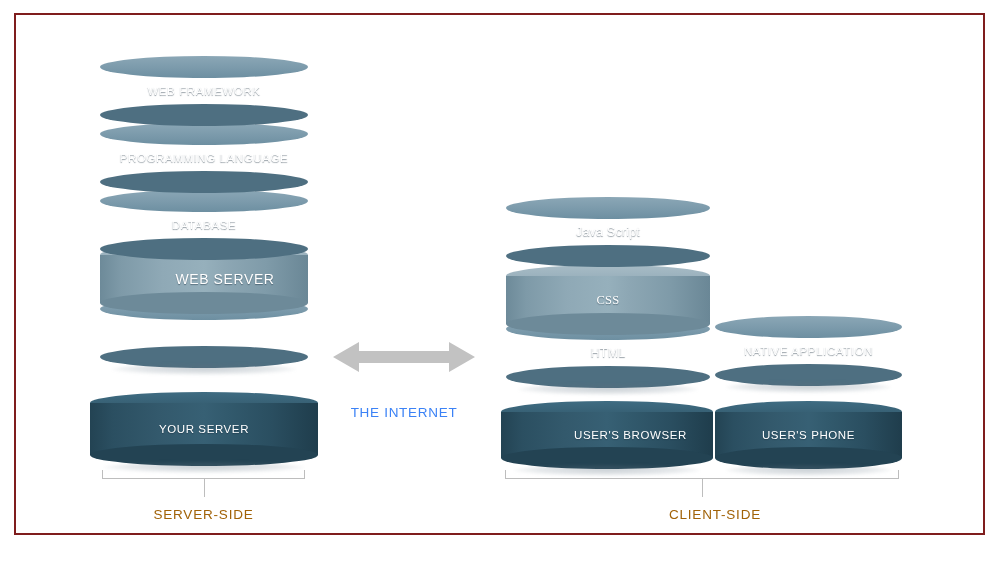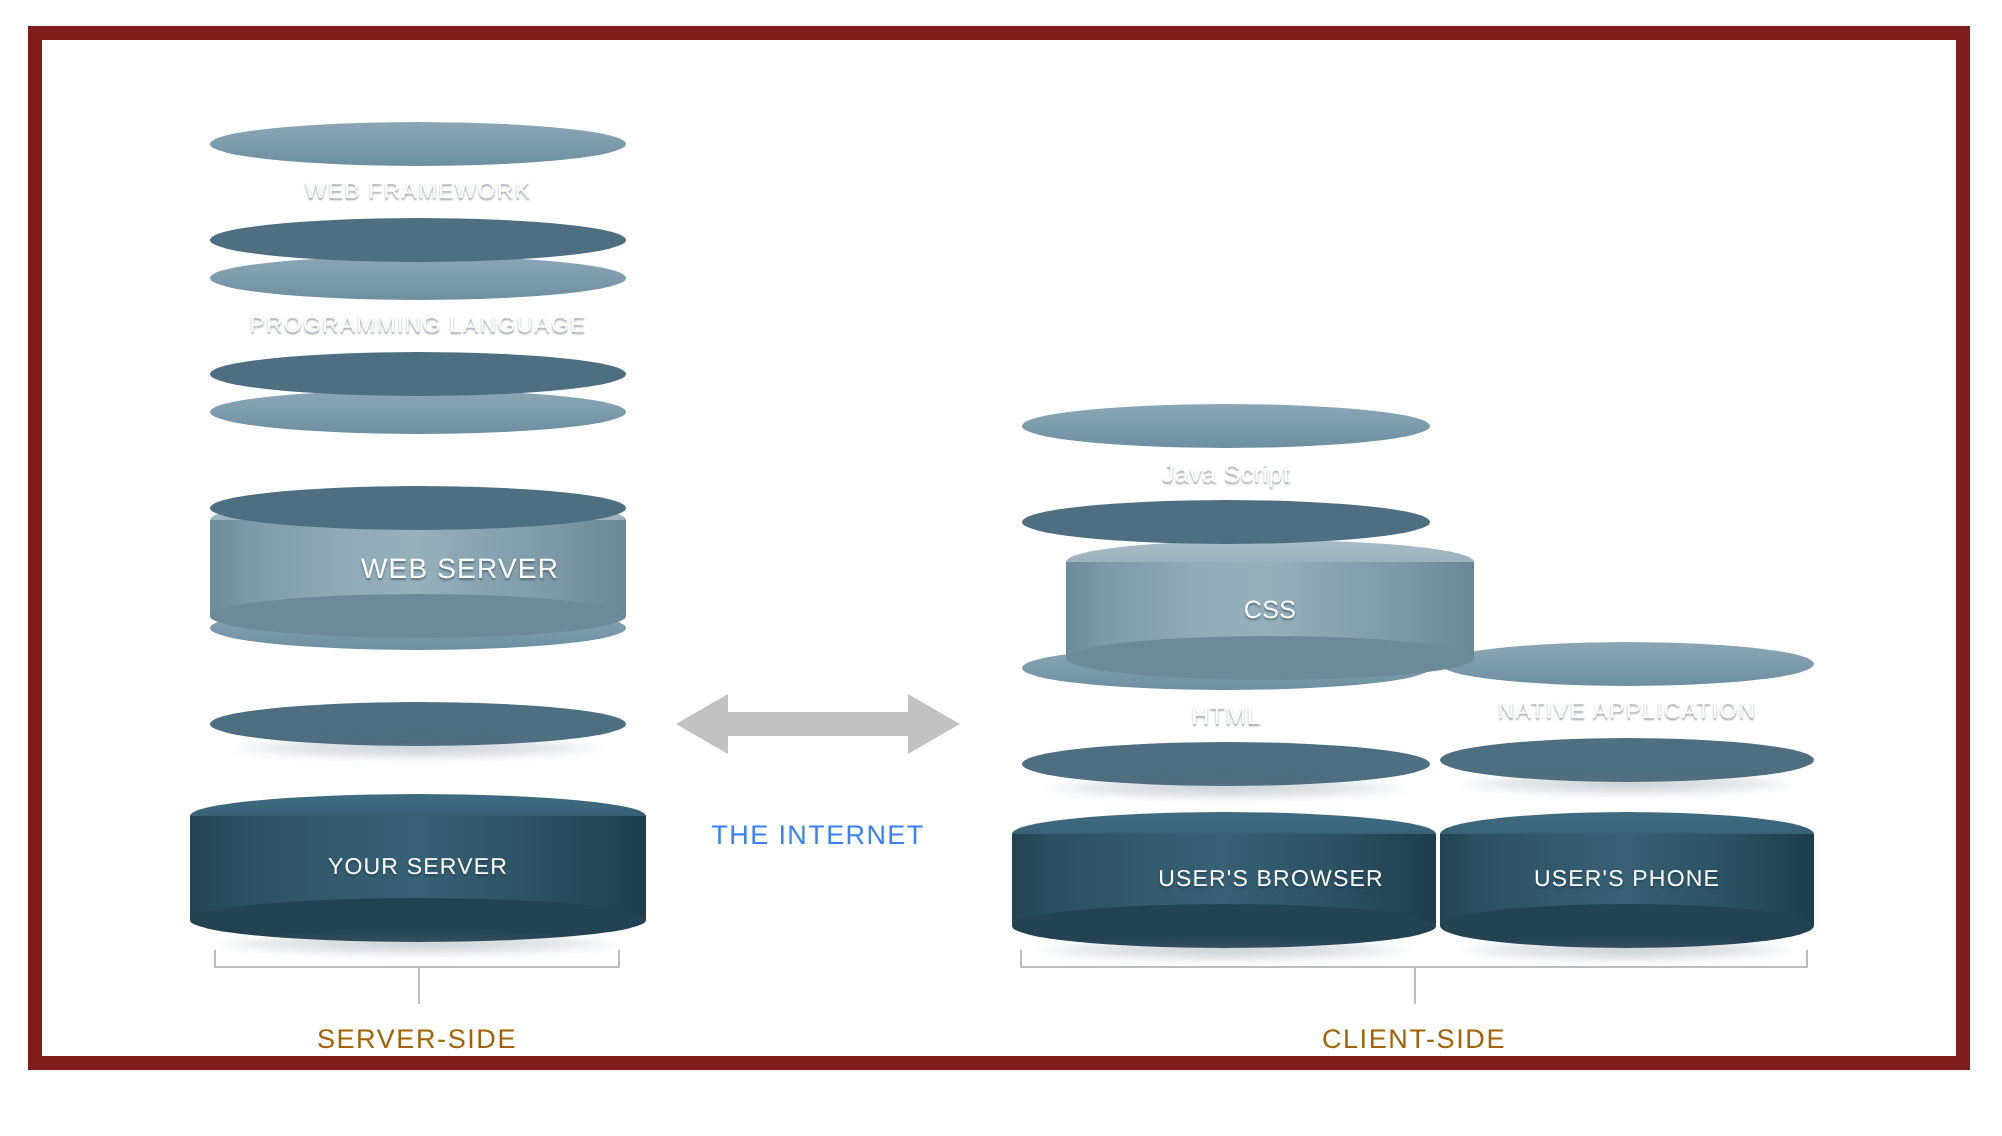--- a/index.html
+++ b/index.html
@@ -13,21 +13,21 @@
   #canvas{
     position:relative;
     width:1001px;height:568px;
     background:#ffffff;
   }
   
   #frame{
     position:absolute;
     left:14px;top:13px;
     width:971px;height:522px;
-    border:7px solid #7f1d1d;
+    border:2px solid #7f1d1d;
     box-sizing:border-box;
     background:#ffffff;
   }
 
   
   .cyl{
     position:absolute;
     box-sizing:border-box;
   }
   .cyl .body{
@@ -145,20 +145,21 @@
         <div class="top"></div>
         <div class="body"></div>
         <div class="bot"></div>
         <div class="label" style="font-size:11.5px;">PROGRAMMING LANGUAGE</div>
       </div>
 
       <div class="cyl toneA" style="left:84px;top:175px;width:208px;height:70px;z-index:14;">
         <div class="top"></div>
         <div class="body"></div>
         <div class="bot"></div>
+        <div class="label" style="font-size:11.5px;">DATABASE</div>
       </div>
 
       <div class="cyl toneB" style="left:84px;top:229px;width:208px;height:70px;z-index:13;">
         <div class="top"></div>
         <div class="body"></div>
         <div class="bot"></div>
         <div class="label" style="font-size:14px;padding-left:42px;">WEB SERVER</div>
       </div>
 
       <div class="cyl toneA" style="left:84px;top:283px;width:208px;height:70px;z-index:12;">
@@ -186,21 +187,21 @@
 
     <div>
 
       <div class="cyl toneA" style="left:490px;top:182px;width:204px;height:70px;z-index:16;">
         <div class="top"></div>
         <div class="body"></div>
         <div class="bot"></div>
         <div class="label" style="font-size:12.5px;letter-spacing:0.2px;">Java Script</div>
       </div>
 
-      <div class="cyl toneB" style="left:512px;top:250px;width:204px;height:70px;z-index:15;">
+      <div class="cyl toneB" style="left:490px;top:250px;width:204px;height:70px;z-index:15;font-family:Liberation Serif, serif;">
         <div class="top"></div>
         <div class="body"></div>
         <div class="bot"></div>
         <div class="label" style="font-size:12.5px;letter-spacing:0.2px;">CSS</div>
       </div>
 
       <div class="cyl toneA" style="left:490px;top:303px;width:204px;height:70px;z-index:14;">
         <div class="top"></div>
         <div class="body"></div>
         <div class="bot"></div>
@@ -243,16 +244,16 @@
       <div class="tick"></div>
     </div>
     <div class="bracket-label" style="left:86px;top:492px;width:203px;font-size:13.5px;">SERVER-SIDE</div>
 
     <div class="bracket" style="left:489px;top:455px;width:394px;height:28px;">
       <div class="capL"></div>
       <div class="hline"></div>
       <div class="capR"></div>
       <div class="tick"></div>
     </div>
-    <div class="bracket-label" style="left:489px;top:492px;width:394px;font-size:13.5px;">CLIENT-SIDE</div>
+    <div class="bracket-label" style="left:502px;top:492px;width:394px;font-size:13.5px;">CLIENT-SIDE</div>
 
   </div>
 </div>
 
 </body></html>

